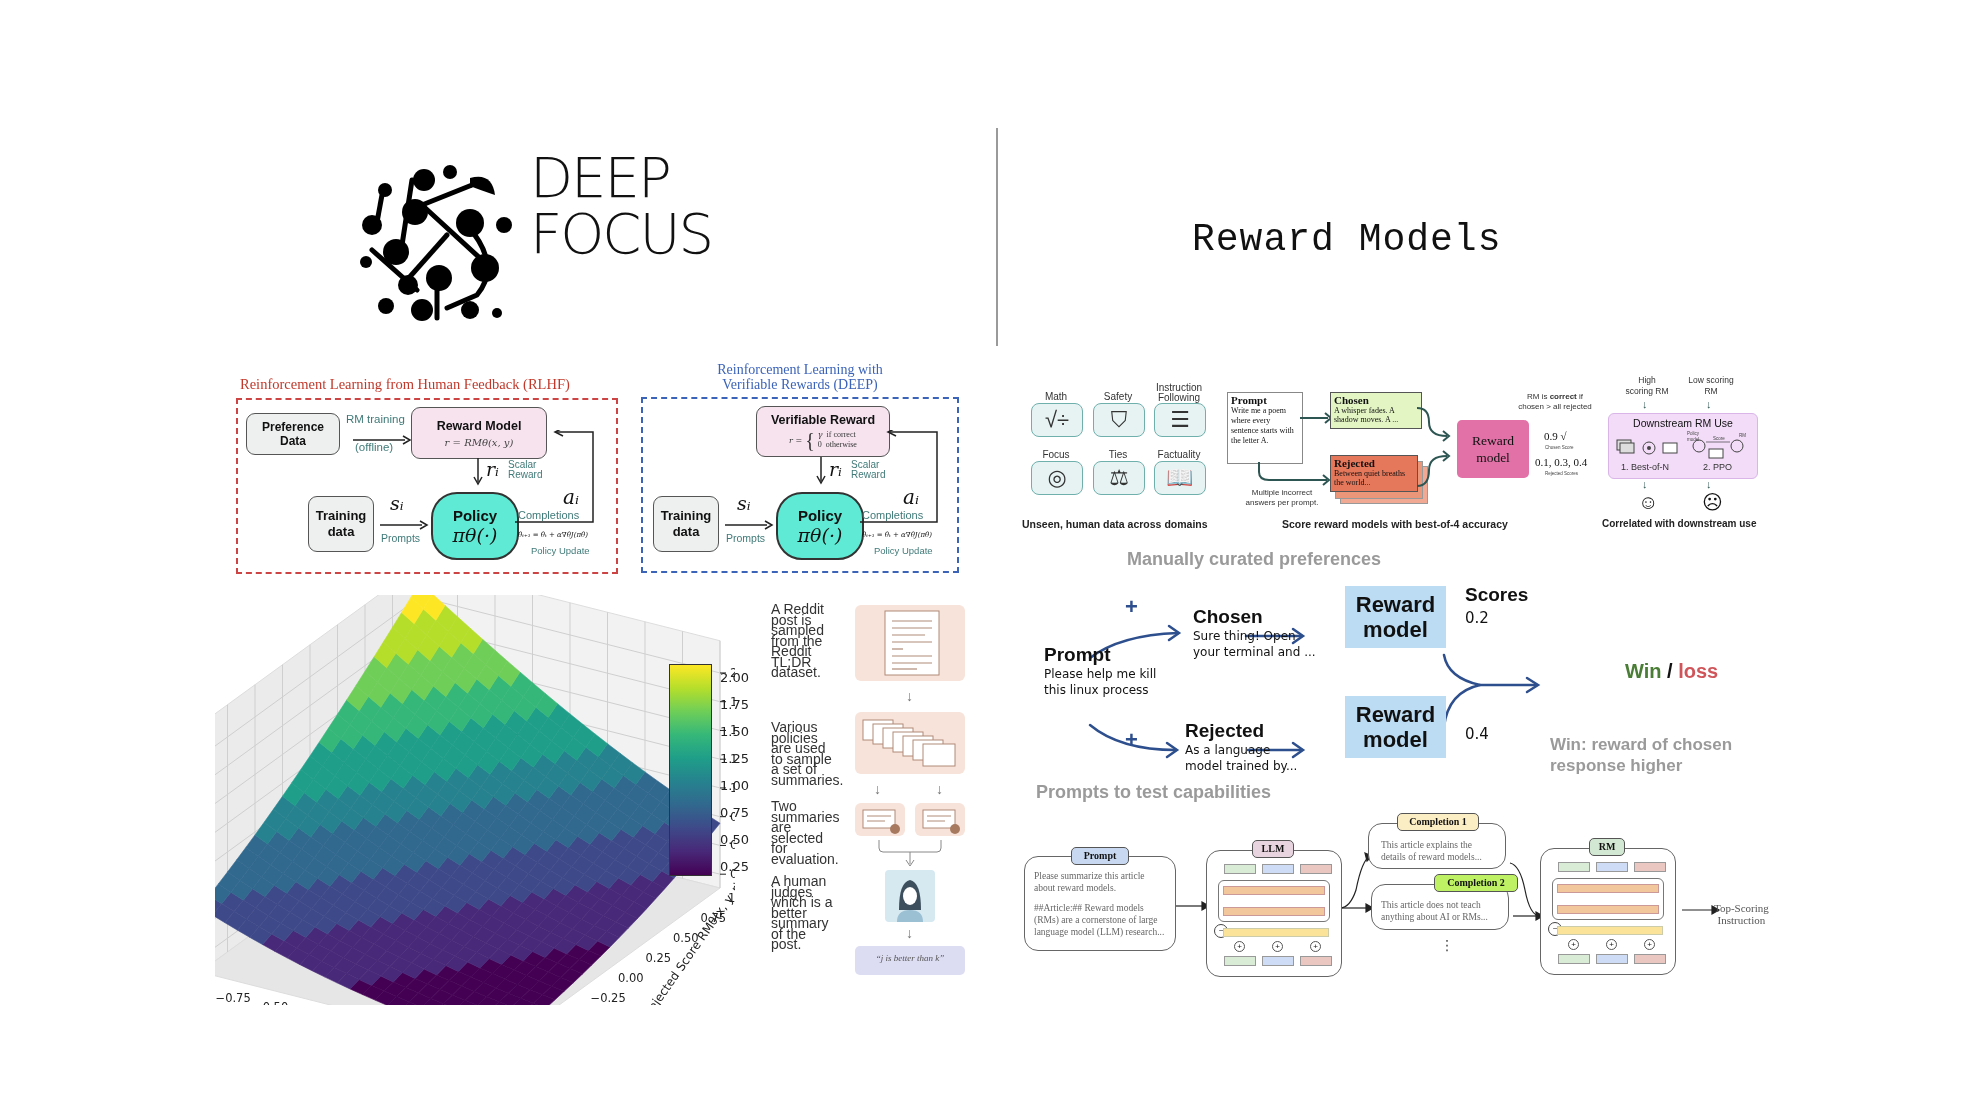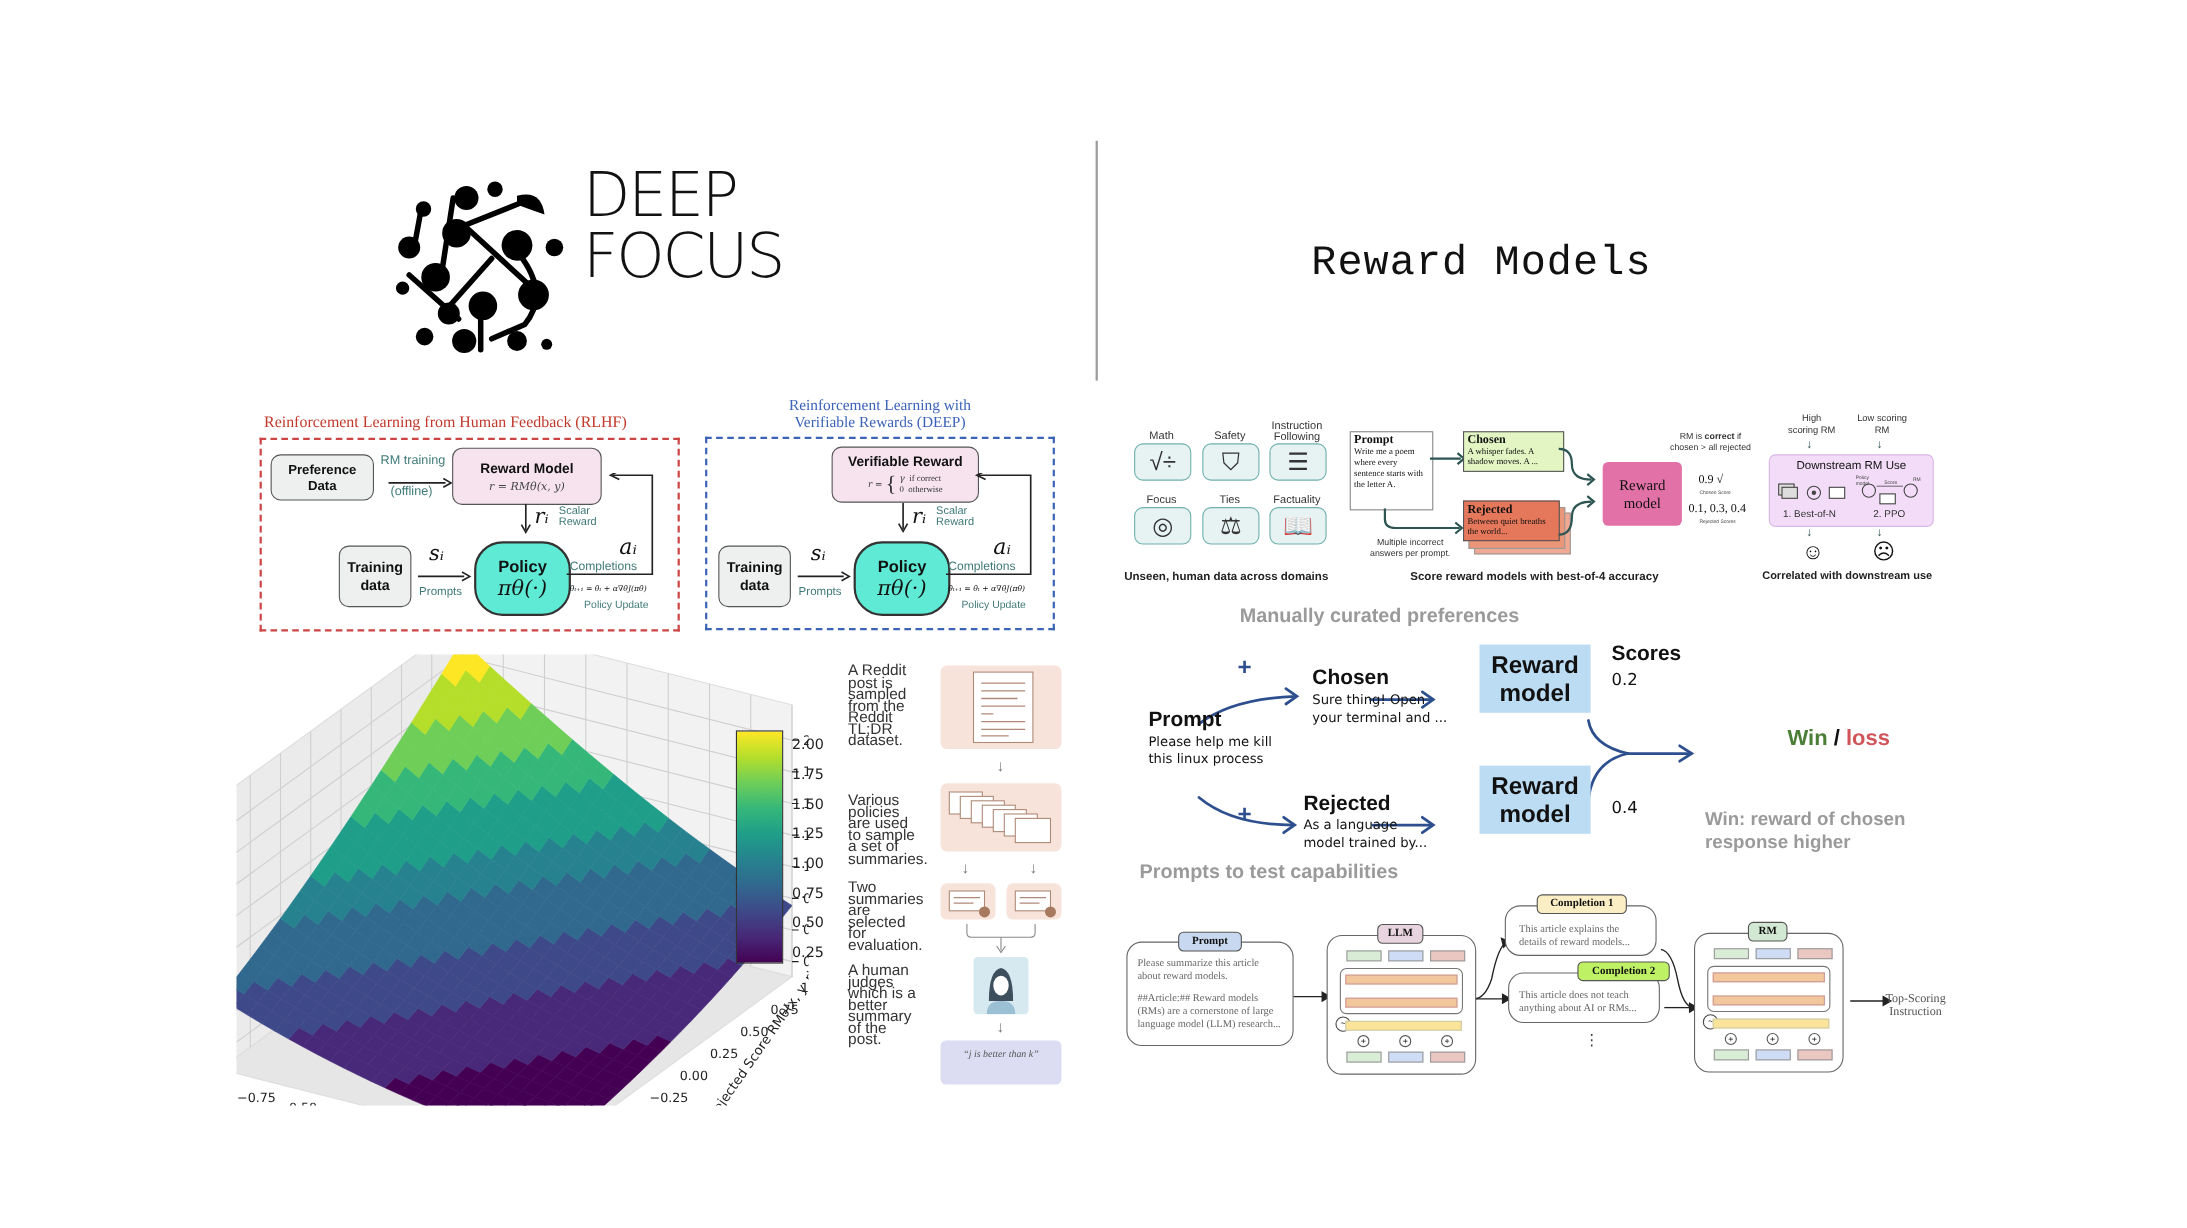--- a/index.html
+++ b/index.html
@@ -900,21 +900,21 @@
       <path d="M29 20 L33 26 L37 20" fill="none" stroke="#888"></path>
     </svg></div>
 <div class="abs" style="left:885px;top:870px;width:50px;height:52px;background:#d6e9f1;border-radius:4px;">
   <svg width="50" height="52">
       <path d="M14 40 Q14 12 25 10 Q36 12 36 40 Z" fill="#3d4f5c"></path>
       <ellipse cx="25" cy="26" rx="7" ry="9" fill="#fff"></ellipse>
       <path d="M12 52 Q12 40 25 40 Q38 40 38 52 Z" fill="#9bbfd3"></path>
     </svg>
 </div>
 <div class="abs" style="left:906px;top:925px;color:#777;font-size:14px;">↓</div>
-<div class="abs serif" style="left:855px;top:946px;width:110px;height:40px;background:#dcdcf2;border-radius:5px;text-align:center;line-height:24px;font-style:italic;font-size:9px;color:#555;">“j is better than k”</div>
+<div class="abs serif" style="left:855px;top:946px;width:110px;height:29px;background:#dcdcf2;border-radius:5px;text-align:center;line-height:24px;font-style:italic;font-size:9px;color:#555;">“j is better than k”</div>
 
 <div id="rb-cards">
     <div class="lbl" style="left: 1023px; width: 66px; top: 392px; line-height: 10px;">Math</div>
     <div class="card" style="left: 1031px; top: 403px; width: 50px; height: 32px;">
       <span style="color: rgb(51, 51, 51);">√÷</span>
     </div>
     <div class="lbl" style="left: 1085px; width: 66px; top: 392px; line-height: 10px;">Safety</div>
     <div class="card" style="left: 1093px; top: 403px; width: 50px; height: 32px;">
       <span style="color: rgb(51, 51, 51);">⛉</span>
     </div>

